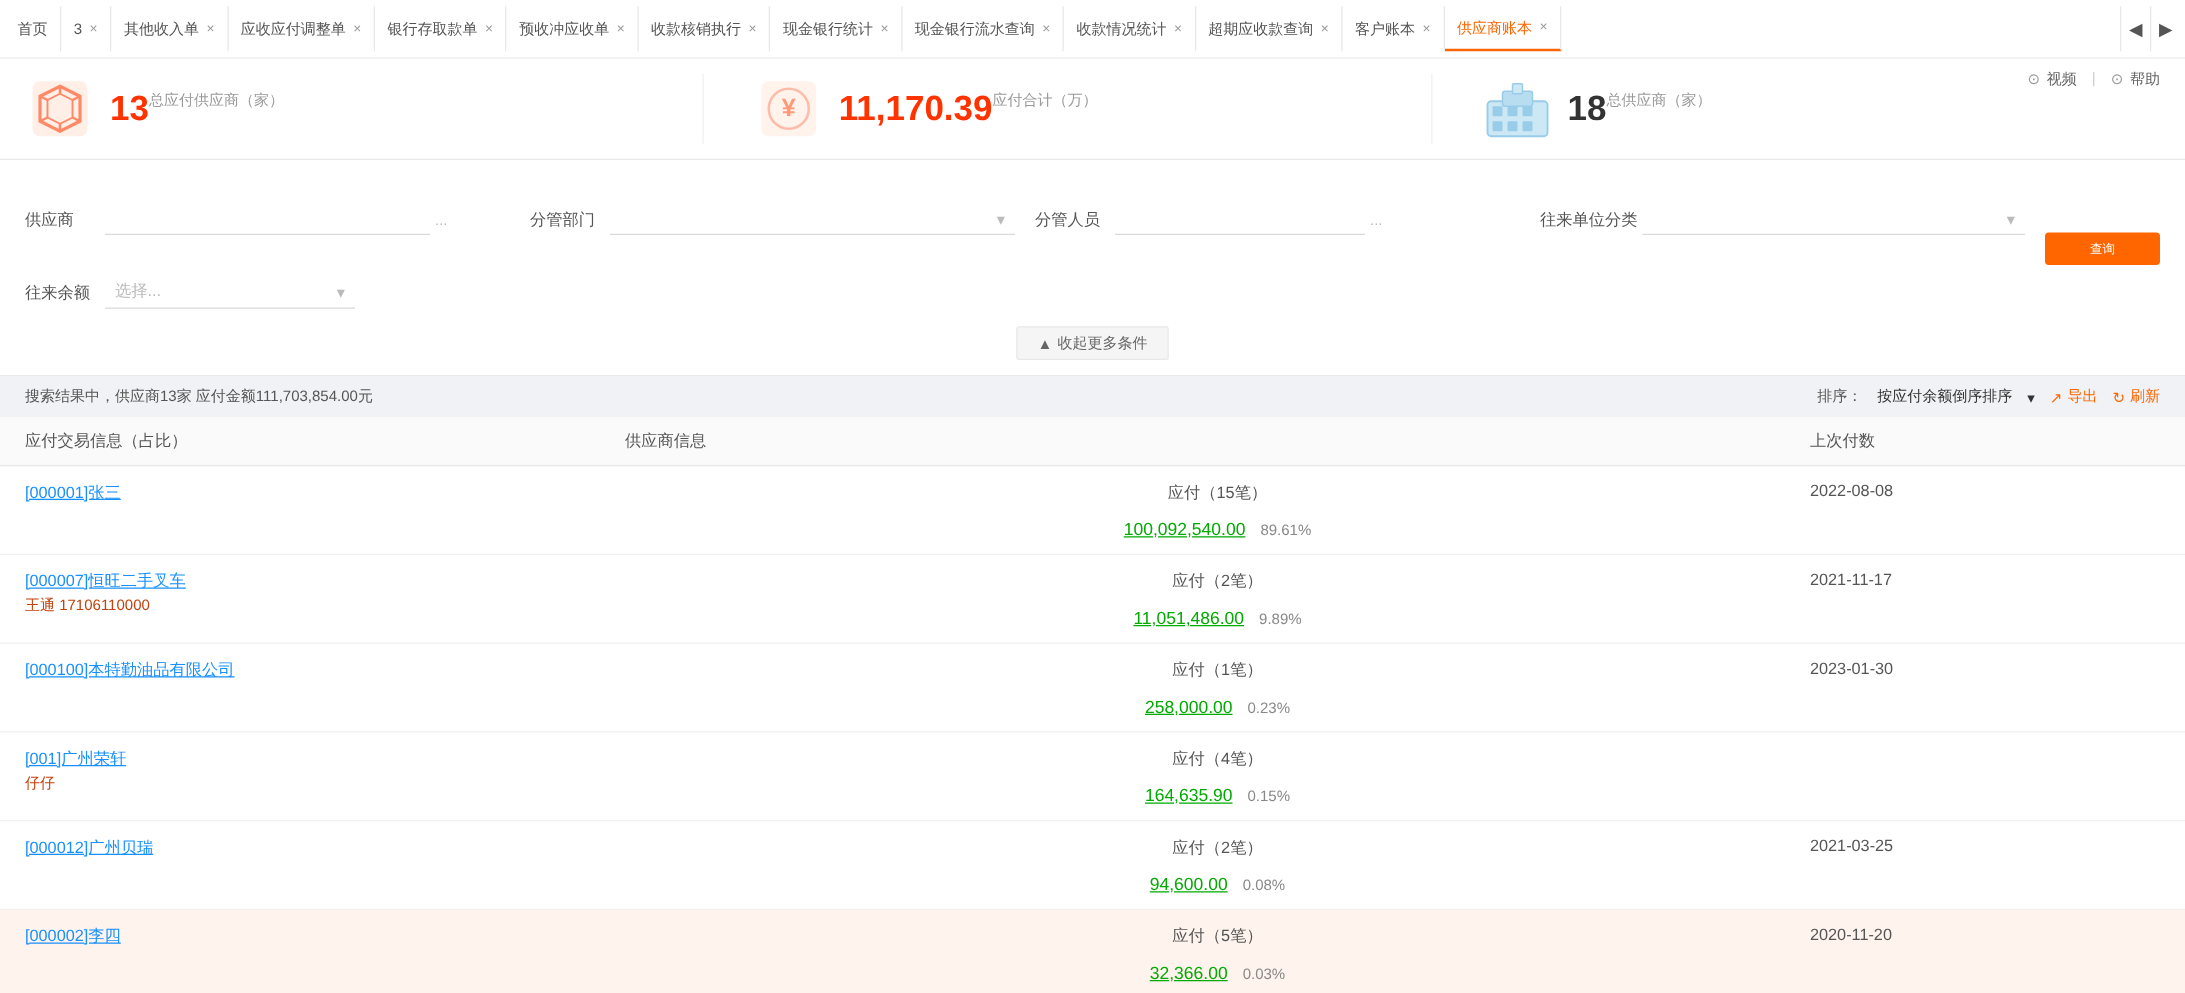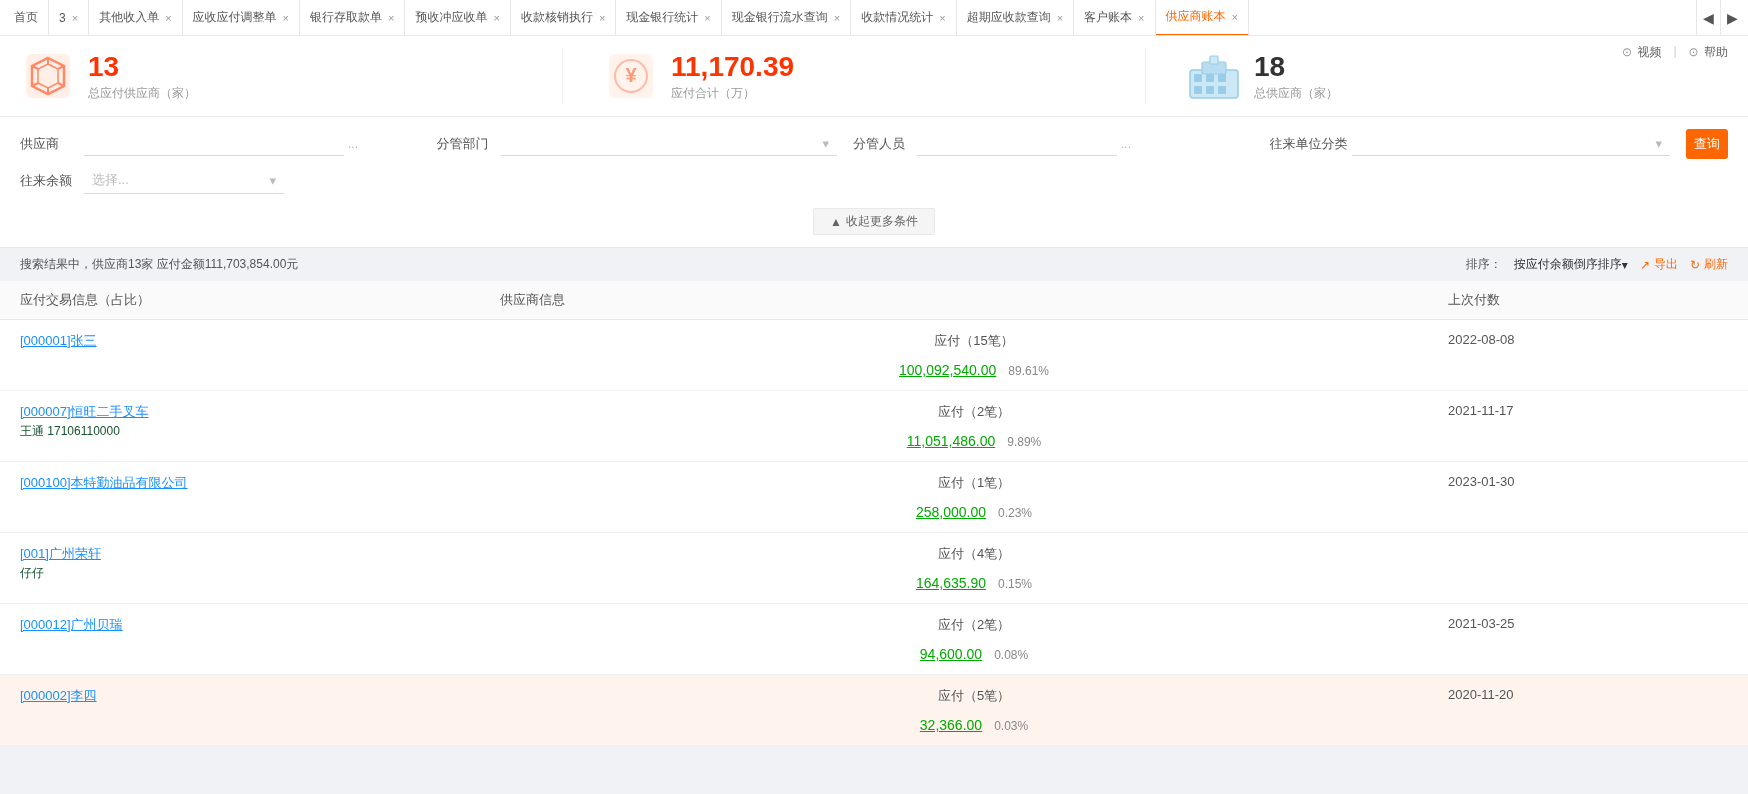--- a/index.html
+++ b/index.html
@@ -4,21 +4,21 @@
   <style>
     * { margin: 0; padding: 0; box-sizing: border-box; }
     body { font-family: 'Microsoft YaHei', Arial, sans-serif; font-size: 13px; background: #f0f2f5; color: #333; }
 
     
     .top-nav {
       background: #fff;
       border-bottom: 1px solid #e8e8e8;
       display: flex;
       align-items: center;
-      height: 36px;
+      height: 47px;
       padding: 0 4px;
       overflow: hidden;
     }
     .nav-tab {
       display: inline-flex;
       align-items: center;
       padding: 0 10px;
       height: 36px;
       font-size: 12px;
       color: #555;
@@ -61,21 +61,21 @@
     }
     .stat-card:last-of-type { border-right: none; }
     .stat-icon {
       width: 56px;
       height: 56px;
       display: flex;
       align-items: center;
       justify-content: center;
     }
     .stat-icon svg { width: 52px; height: 52px; }
-    .stat-info { display: flex; flex-direction: column; justify-content: space-between; }
+    .stat-info { display: flex; flex-direction: row; justify-content: space-between; }
     .stat-number { font-size: 28px; font-weight: bold; color: #ff3300; line-height: 1.2; }
     .stat-label { font-size: 12px; color: #999; margin-top: 2px; }
     .header-actions {
       position: absolute;
       right: 20px;
       top: 8px;
       display: flex;
       gap: 12px;
       font-size: 12px;
       color: #666;
@@ -120,24 +120,25 @@
       padding: 4px 8px;
       cursor: pointer;
       justify-content: space-between;
     }
     .filter-select span { color: #bbb; font-size: 13px; }
     .filter-dots { color: #bbb; font-size: 12px; }
     .search-btn {
       background: #ff6600;
       color: #fff;
       border: none;
-      padding: 6px 8px;
+      padding: 6px 36px;
       border-radius: 3px;
       cursor: pointer;
-      font-size: 13px;
+      font-size: 10px;
+      margin-top: 46px;
     }
     .collapse-btn {
       display: flex;
       align-items: center;
       justify-content: center;
       gap: 4px;
       background: #f5f5f5;
       border: 1px solid #e8e8e8;
       padding: 4px 16px;
       cursor: pointer;
@@ -159,21 +160,21 @@
     }
     .results-actions {
       display: flex;
       align-items: flex-start;
       gap: 12px;
     }
     .sort-label { color: #555; }
     .sort-select {
       display: inline-flex;
       align-items: center;
-      gap: 0;
+      gap: 12px;
       color: #333;
       cursor: pointer;
     }
     .action-btn {
       display: inline-flex;
       align-items: center;
       gap: 4px;
       color: #ff6600;
       cursor: pointer;
       font-size: 12px;
@@ -201,21 +202,21 @@
       border-bottom: 1px solid #f0f0f0;
       align-items: start;
     }
     .table-row.highlighted { background: #fff3ee; }
     .supplier-link {
       color: #1890ff;
       text-decoration: underline;
       cursor: pointer;
       font-size: 13px;
     }
-    .supplier-sub { color: #14532d; font-size: 12px; margin-top: 2px; }
+    .supplier-sub { color: #c2410c; font-size: 12px; margin-top: 2px; }
     .transaction-info { display: flex; flex-direction: column; gap: 12px; align-items: center; }
     .transaction-label { color: #555; font-size: 13px; }
     .transaction-amount { color: #00aa00; font-size: 14px; font-weight: 500; text-decoration: underline; cursor: pointer; }
     .transaction-pct { color: #888; font-size: 12px; margin-left: 12px; }
     .transaction-row { display: flex; align-items: baseline; gap: 0; }
     .last-payment { color: #555; font-size: 13px; }
 
     
     ::-webkit-scrollbar { width: 6px; height: 6px; }
     ::-webkit-scrollbar-thumb { background: #ccc; border-radius: 3px; }

